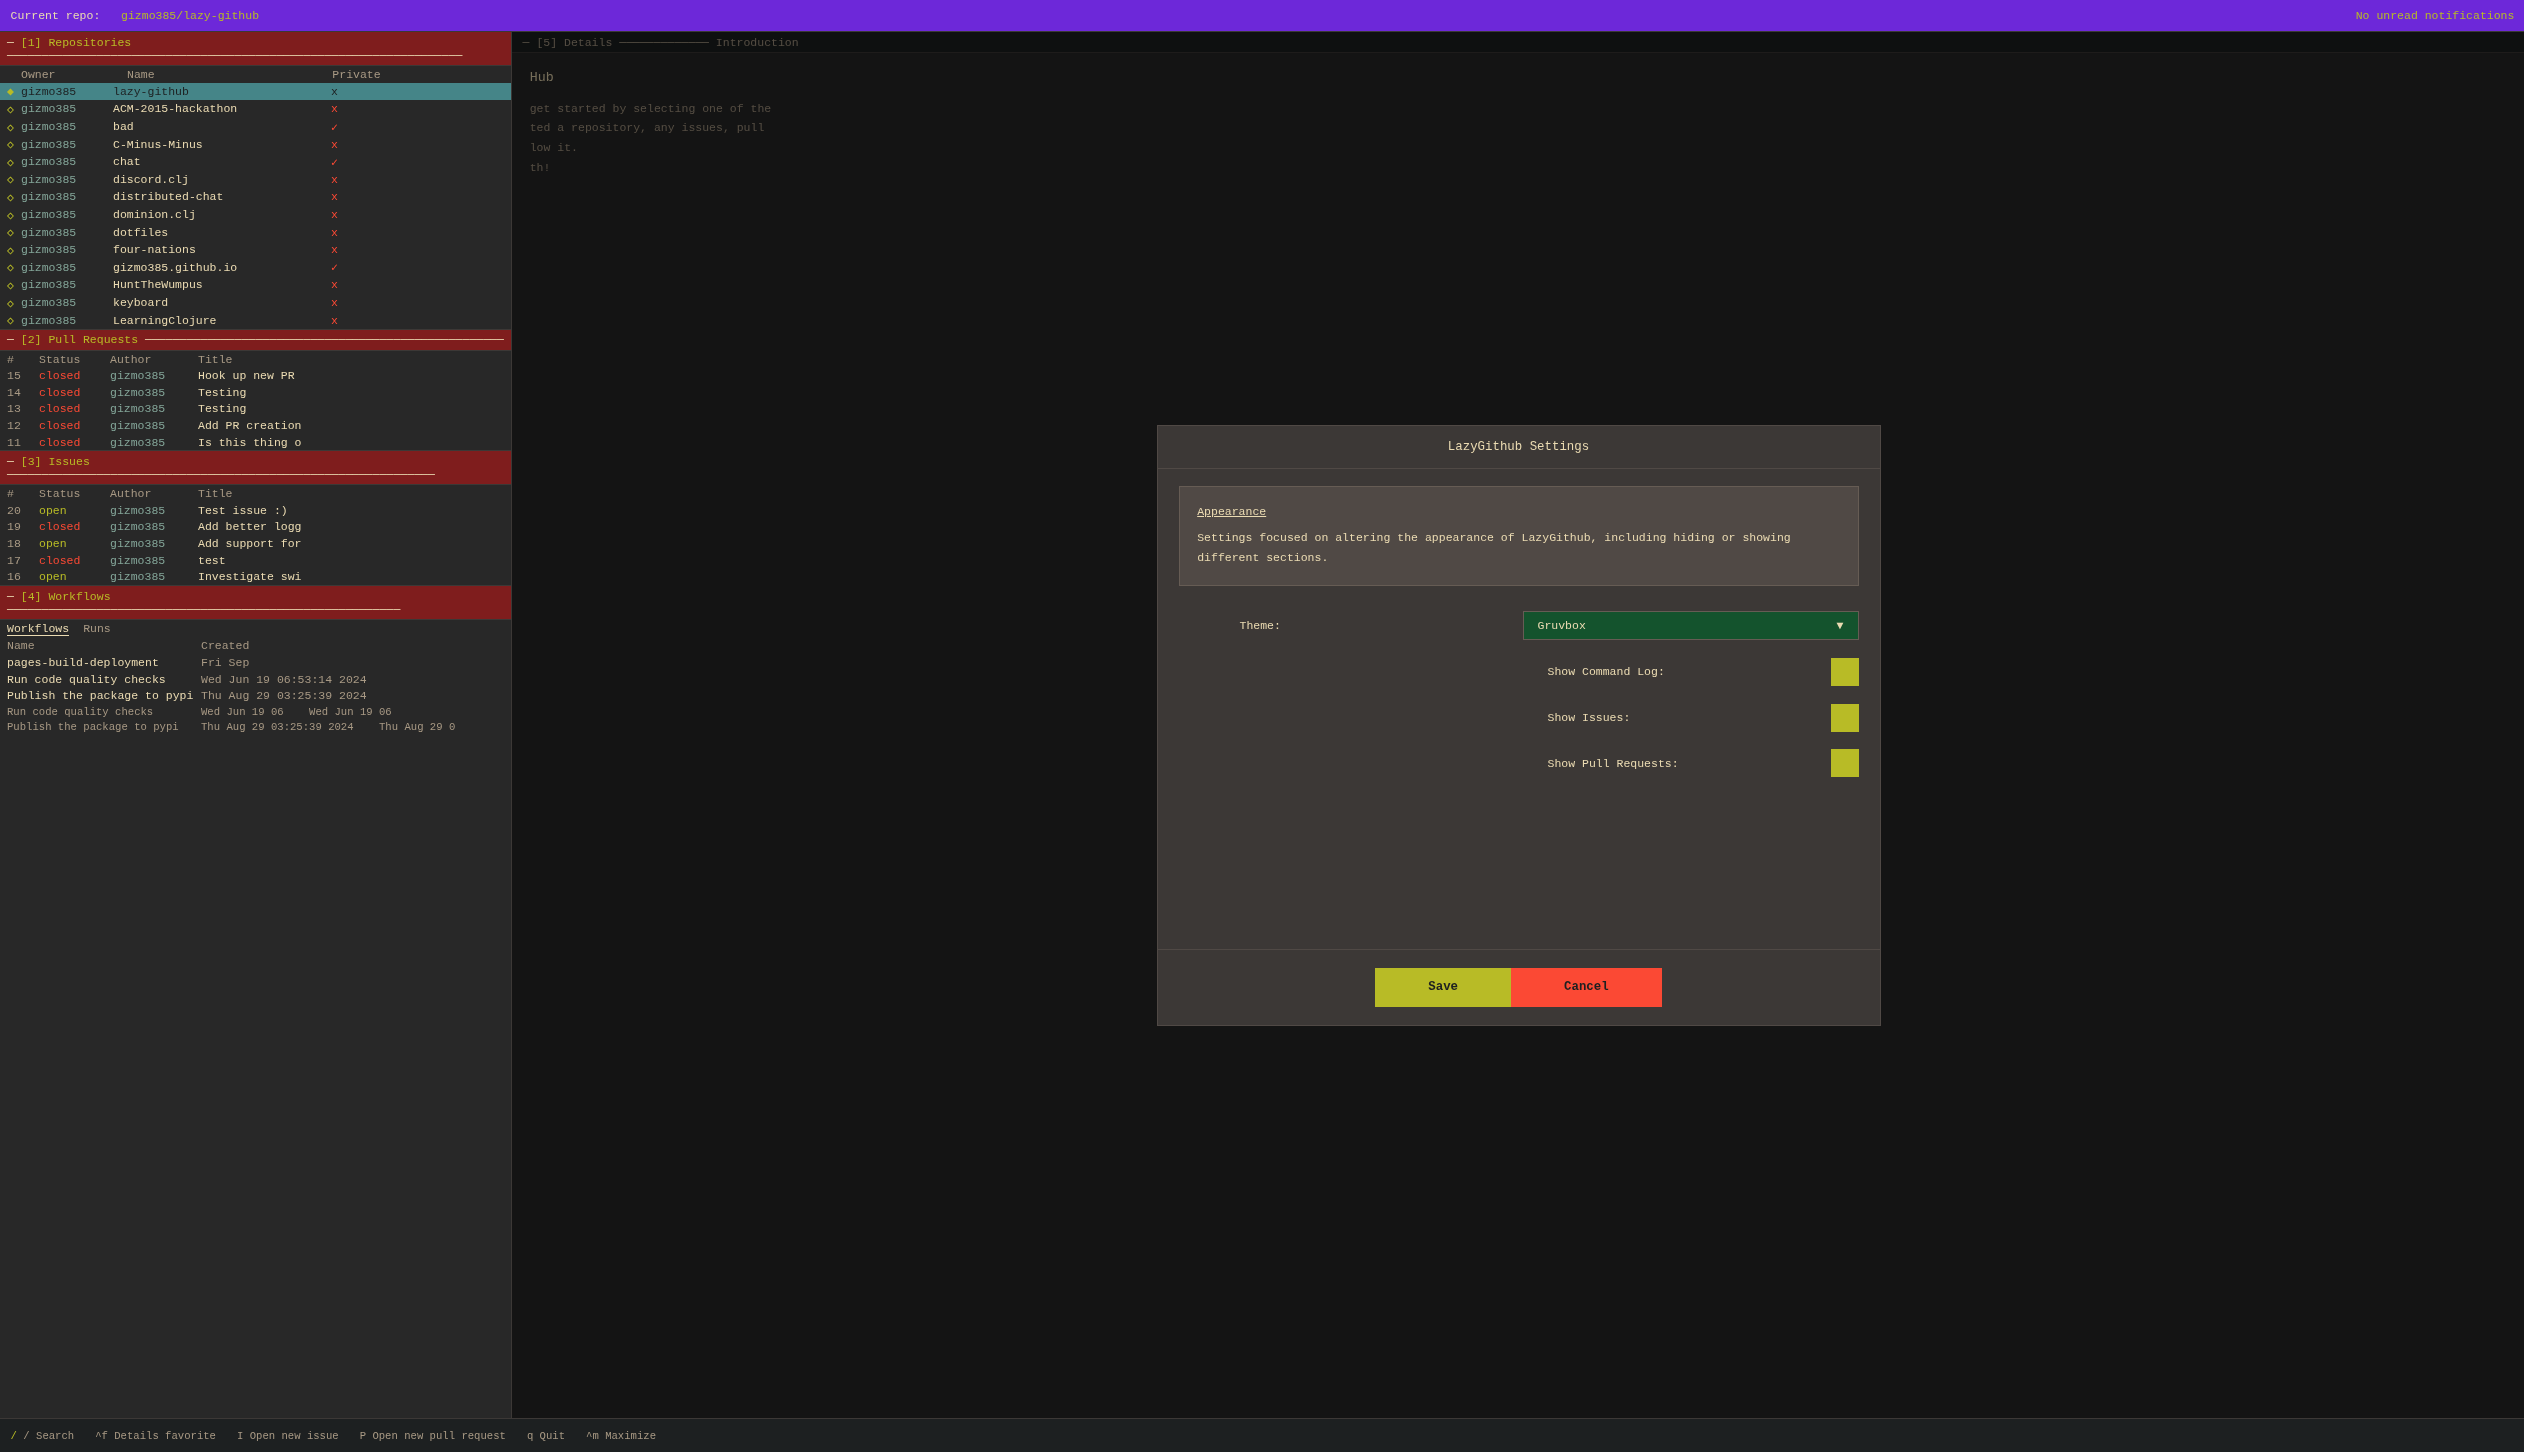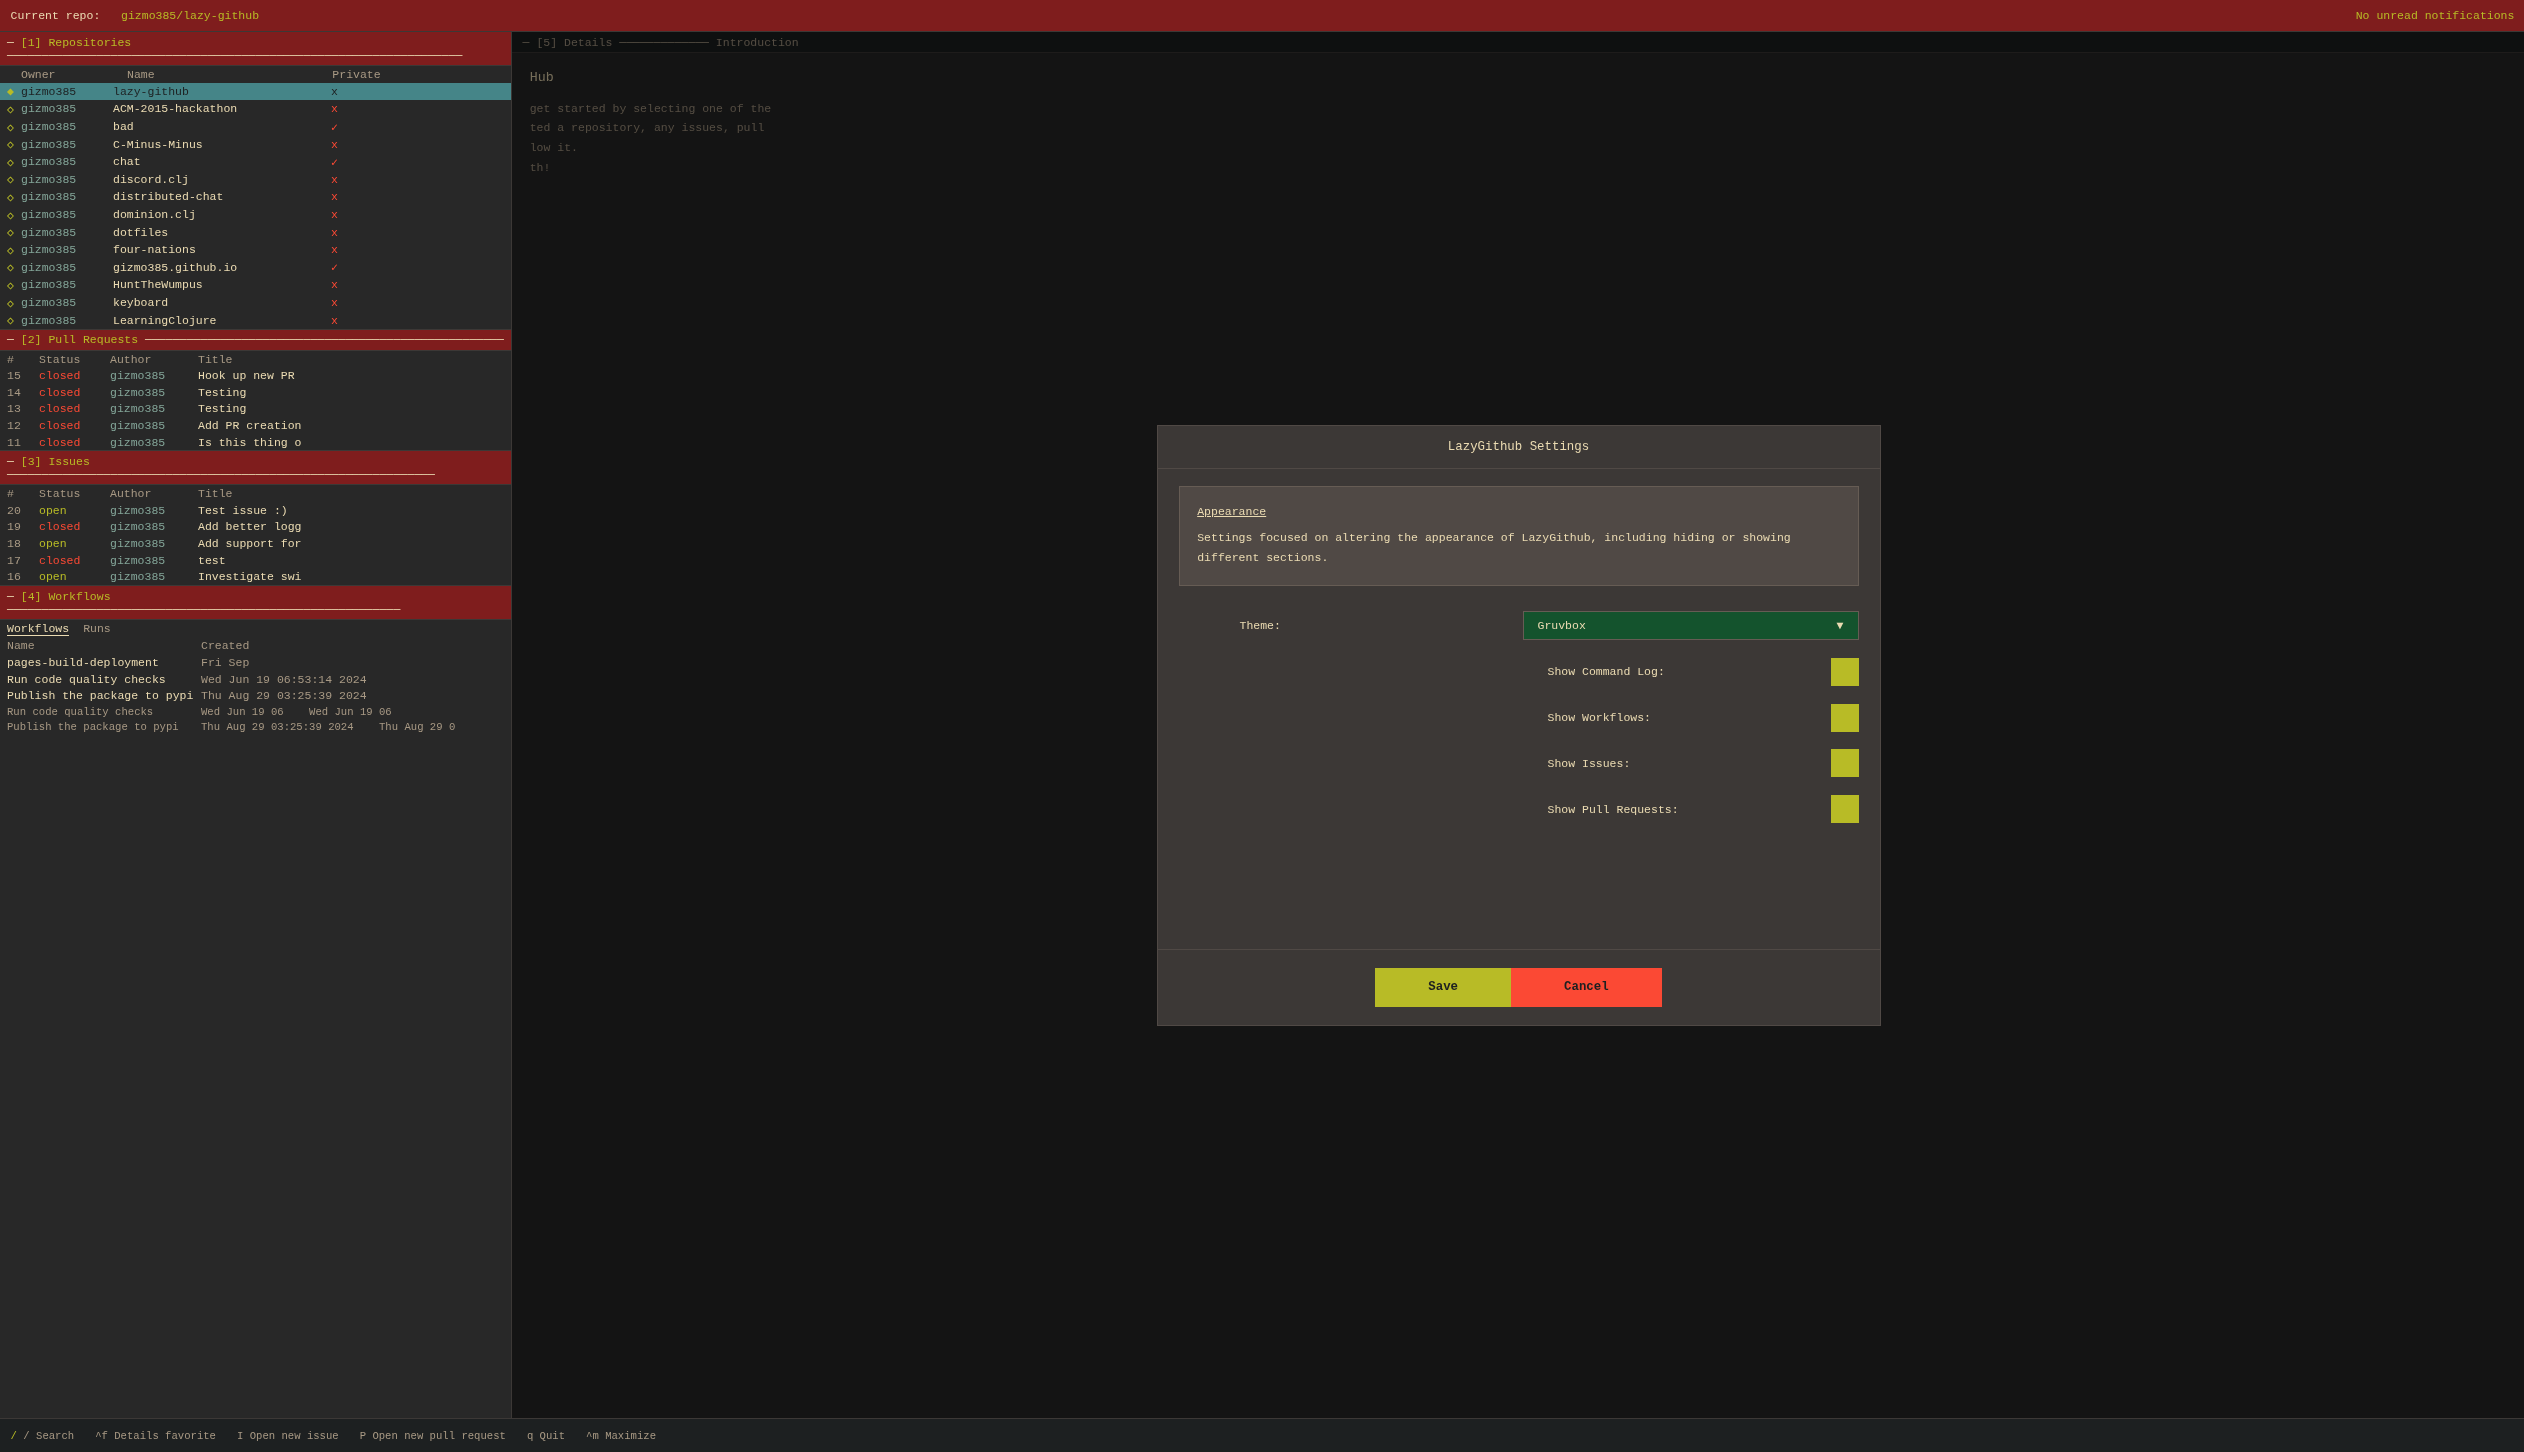--- a/index.html
+++ b/index.html
@@ -9,21 +9,21 @@
       font-family: 'Courier New', Courier, monospace;
       font-size: 11.5px;
       width: 2525px;
       height: 1452px;
       overflow: hidden;
       position: relative;
     }
 
     
     .top-bar {
-      background: #7f1d1d;
+      background: #6d28d9;
       color: #ebdbb2;
       padding: 3.5px 10.6px;
       display: flex;
       justify-content: space-between;
       align-items: center;
       height: 32px;
       border-bottom: 0.9px solid #3c3836;
     }
     .top-bar .repo-label { color: #ebdbb2; }
     .top-bar .repo-link { color: #b8bb26; }
@@ -603,24 +603,20 @@
               <span>Gruvbox</span>
               <span class="arrow">▼</span>
             </div>
           </div>
 
           <div class="setting-row">
             <span class="setting-label">Show Command Log:</span>
             <div class="toggle-box"></div>
           </div>
 
-          <div class="setting-row">
-            <span class="setting-label">Show Workflows:</span>
-            <div class="toggle-box"></div>
-          </div>
 
           <div class="setting-row">
             <span class="setting-label">Show Issues:</span>
             <div class="toggle-box"></div>
           </div>
 
           <div class="setting-row">
             <span class="setting-label">Show Pull Requests:</span>
             <div class="toggle-box"></div>
           </div>

